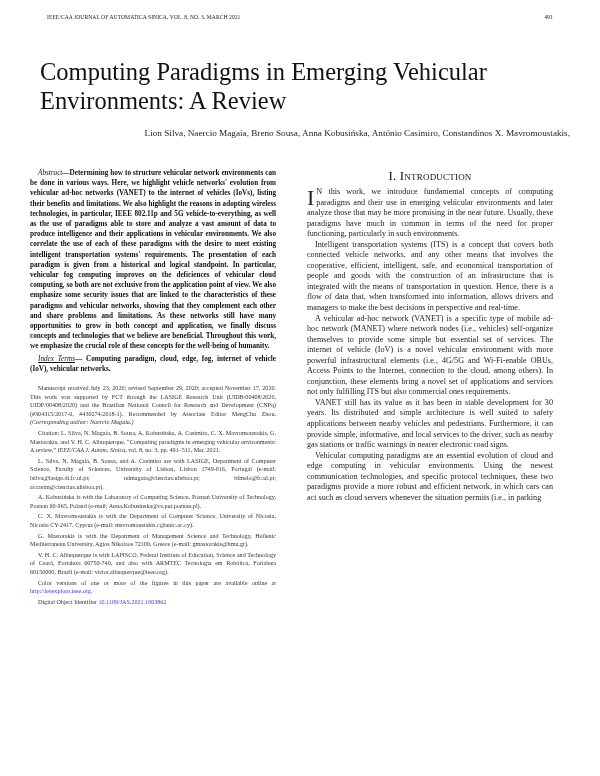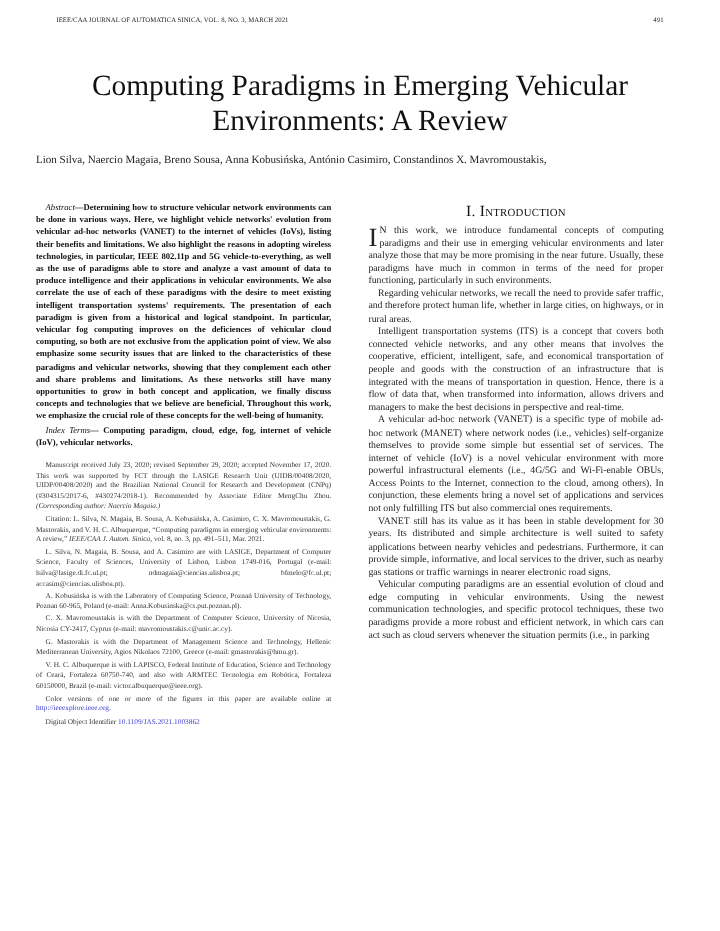--- a/index.html
+++ b/index.html
@@ -6,41 +6,41 @@
     body {
       width: 600px; height: 776px; position: relative; overflow: hidden;
       font-family: "Liberation Serif", "DejaVu Serif", serif; color: #111;
     }
     .header {
       position: absolute; top: 14px; left: 47px; right: 47px;
       font-size: 5.6px; letter-spacing: 0.05px; color: #222;
       display: flex; justify-content: space-between;
     }
     .title {
-      position: absolute; top: 57px; left: 0; right: 0; text-align: center;
+      position: absolute; top: 57px; left: 0; right: 0; 
       font-size: 24.5px; line-height: 29px; color: #111; font-weight: normal;
     }
     .authors {
-      position: absolute; top: 127px; left: 30px; right: 30px; text-align: left;
+      position: absolute; top: 127px; left: 30px; right: 30px; text-align: right;
       font-size: 9.2px; line-height: 13px; color: #222;
     }
     .authors i { font-style: italic; }
     .col { position: absolute; top: 168px; }
     .col-left { left: 30px; width: 246px; }
     .col-right { left: 307px; width: 246px; }
     .abstract {
       font-size: 7.2px; line-height: 10.2px; font-weight: bold; text-align: justify;
       text-indent: 8px; margin: 0;
     }
     .abstract i { font-weight: normal; font-style: italic; }
     .index-terms {
       font-size: 7.2px; line-height: 10.2px; font-weight: bold; text-align: justify;
       text-indent: 8px; margin: 2px 0 0 0;
     }
-    .index-terms i { font-weight: normal; font-style: italic; }
+    .index-terms i { font-weight: normal; font-style: italic; text-decoration: underline; }
     .footnotes { margin-top: 10px; font-size: 6.1px; line-height: 8.6px; color: #333; }
     .footnotes p { margin: 0 0 2px 0; text-indent: 8px; text-align: justify; }
     .footnotes i { font-style: italic; }
     .link { color: #3a3acf; }
     .section-heading {
       text-align: center; font-size: 13px; margin: 0 0 3px 0; letter-spacing: 0.2px;
     }
     .section-heading .sc { font-variant: small-caps; }
     .body-text p {
       margin: 0; font-size: 8.15px; line-height: 10.55px; text-align: justify;
@@ -82,19 +82,18 @@
   </div>
 </div>
 
 <div class="col col-right">
   <div class="section-heading">
     <span>I.</span>
     <span class="sc">Introduction</span>
   </div>
   <div class="body-text">
     <p class="first"><span class="dropcap">I</span><span>N this work, we introduce fundamental concepts of computing paradigms and their use in emerging vehicular environments and later analyze those that may be more promising in the near future. Usually, these paradigms have much in common in terms of the need for proper functioning, particularly in such environments.</span></p>
-    <p>Regarding vehicular networks, we recall the need to provide safer traffic, and therefore protect human life, whether in large cities, on highways, or in rural areas.</p>
     <p>Intelligent transportation systems (ITS) is a concept that covers both connected vehicle networks, and any other means that involves the cooperative, efficient, intelligent, safe, and economical transportation of people and goods with the construction of an infrastructure that is integrated with the means of transportation in question. Hence, there is a flow of data that, when transformed into information, allows drivers and managers to make the best decisions in perspective and real-time.</p>
     <p>A vehicular ad-hoc network (VANET) is a specific type of mobile ad-hoc network (MANET) where network nodes (i.e., vehicles) self-organize themselves to provide some simple but essential set of services. The internet of vehicle (IoV) is a novel vehicular environment with more powerful infrastructural elements (i.e., 4G/5G and Wi-Fi-enable OBUs, Access Points to the Internet, connection to the cloud, among others). In conjunction, these elements bring a novel set of applications and services not only fulfilling ITS but also commercial ones requirements.</p>
     <p>VANET still has its value as it has been in stable development for 30 years. Its distributed and simple architecture is well suited to safety applications between nearby vehicles and pedestrians. Furthermore, it can provide simple, informative, and local services to the driver, such as nearby gas stations or traffic warnings in nearer electronic road signs.</p>
     <p>Vehicular computing paradigms are an essential evolution of cloud and edge computing in vehicular environments. Using the newest communication technologies, and specific protocol techniques, these two paradigms provide a more robust and efficient network, in which cars can act such as cloud servers whenever the situation permits (i.e., in parking</p>
   </div>
 </div>
 
 </body></html>

